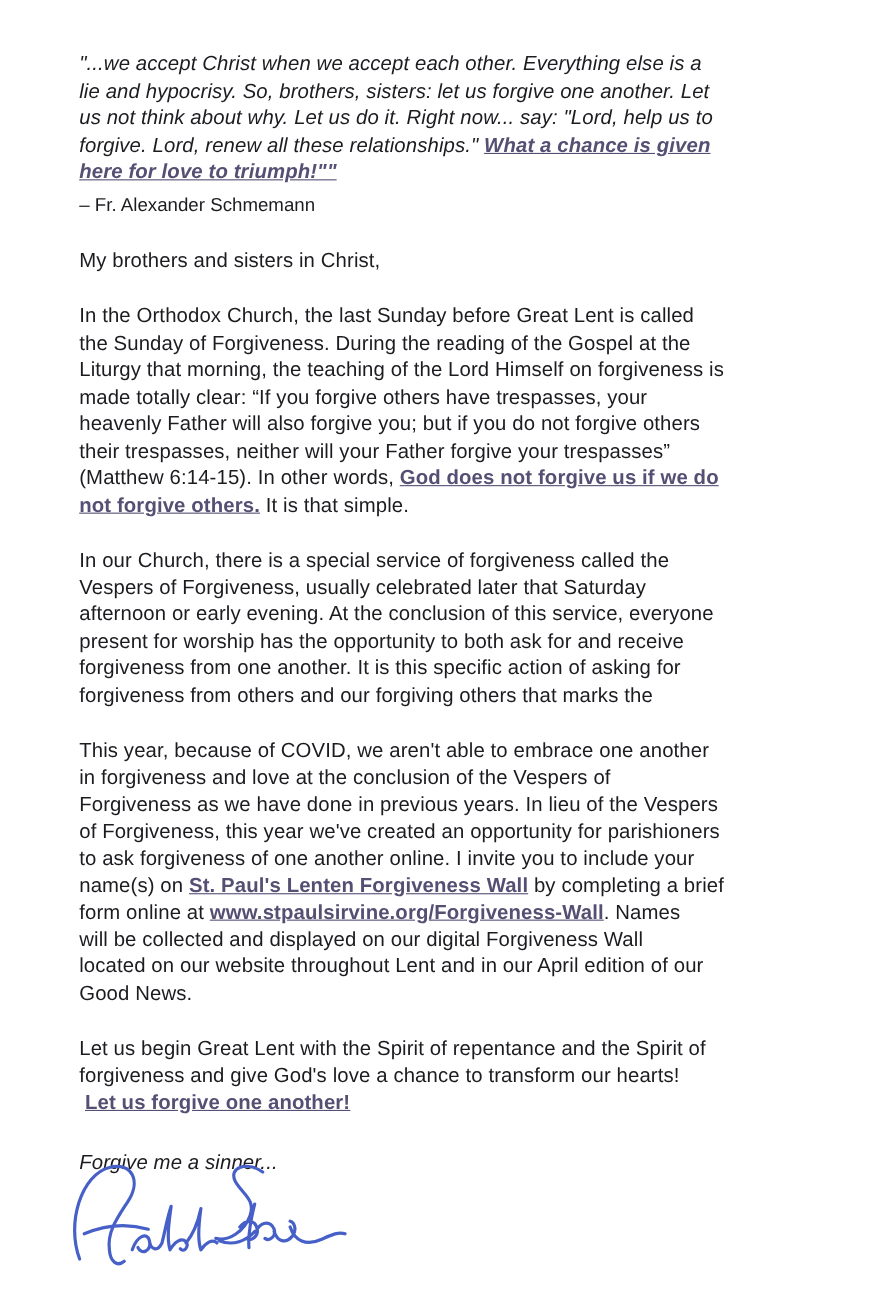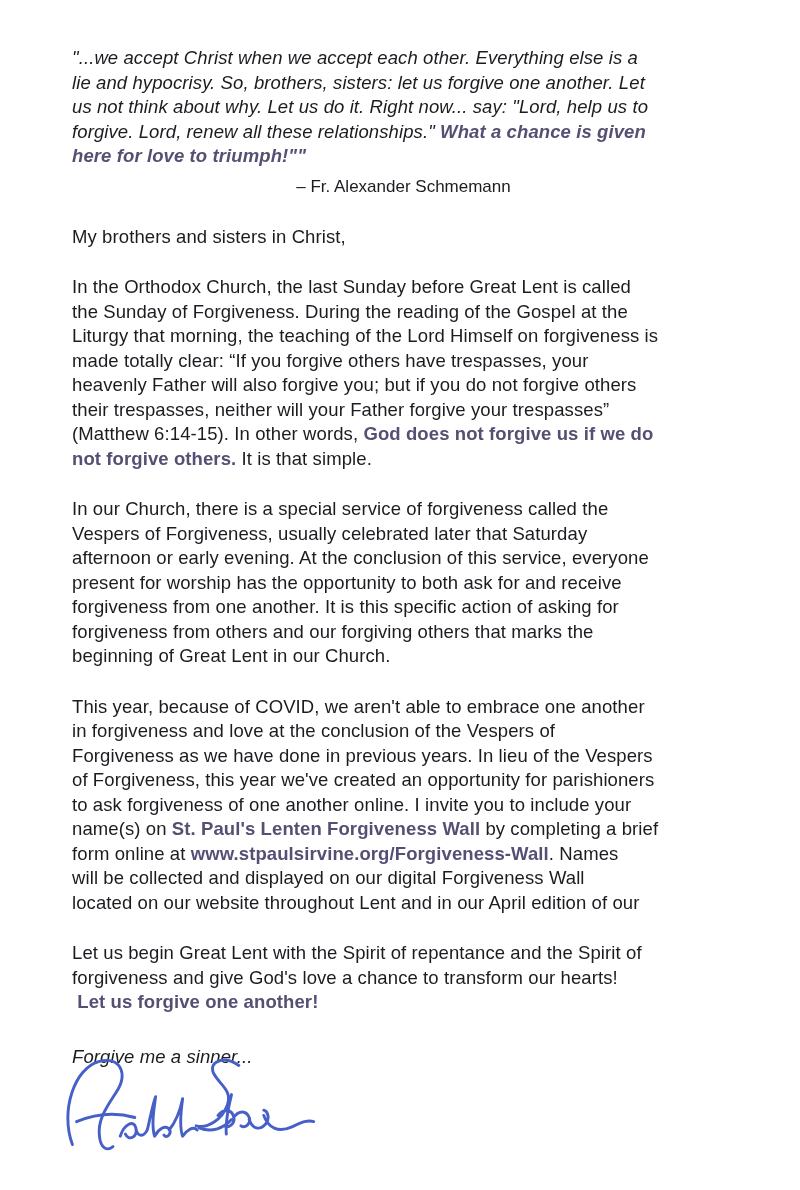--- a/index.html
+++ b/index.html
@@ -13,23 +13,23 @@
     padding:46px 65px 0 72px;
     overflow:hidden;
   }
   .line{
     white-space:pre;
     font-size:18.5px;
     line-height:24.5px;
     letter-spacing:0.1px;
   }
   .quote .line{font-style:italic;}
-  .accent{color:var(--accent,#554f73);font-weight:bold;}
+  .accent{color:var(--accent,#554f73);font-weight:bold;text-decoration:underline;}
   .attribution{
-    text-align:center;
+    text-align:left;
     font-size:17px;
     line-height:24px;
     margin-top:6px;
   }
   .salutation{margin-top:26px;}
   .para{margin:26px 0 0 0;}
   .closing{margin-top:30px;font-style:italic;}
   .signature{
     margin-top:-16px;
     margin-left:-10px;
@@ -73,32 +73,32 @@
         <div class="line"><span>(Matthew 6:14-15). In other words, </span><span class="accent">God does not forgive us if we do</span></div>
         <div class="line"><span class="accent">not forgive others.</span><span> It is that simple.</span></div>
       </div>
       <div class="para">
         <div class="line"><span>In our Church, there is a special service of forgiveness called the</span></div>
         <div class="line"><span>Vespers of Forgiveness, usually celebrated later that Saturday</span></div>
         <div class="line"><span>afternoon or early evening. At the conclusion of this service, everyone</span></div>
         <div class="line"><span>present for worship has the opportunity to both ask for and receive</span></div>
         <div class="line"><span>forgiveness from one another. It is this specific action of asking for</span></div>
         <div class="line"><span>forgiveness from others and our forgiving others that marks the</span></div>
-        <div class="line"><span>beginning of Great Lent in our Church.</span></div>
       </div>
       <div class="para">
         <div class="line"><span>This year, because of COVID, we aren't able to embrace one another</span></div>
         <div class="line"><span>in forgiveness and love at the conclusion of the Vespers of</span></div>
         <div class="line"><span>Forgiveness as we have done in previous years. In lieu of the Vespers</span></div>
         <div class="line"><span>of Forgiveness, this year we've created an opportunity for parishioners</span></div>
         <div class="line"><span>to ask forgiveness of one another online. I invite you to include your</span></div>
         <div class="line"><span>name(s) on </span><span class="accent">St. Paul's Lenten Forgiveness Wall</span><span> by completing a brief</span></div>
         <div class="line"><span>form online at </span><span class="accent">www.stpaulsirvine.org/Forgiveness-Wall</span><span>. Names</span></div>
         <div class="line"><span>will be collected and displayed on our digital Forgiveness Wall</span></div>
         <div class="line"><span>located on our website throughout Lent and in our April edition of our</span></div>
+        <div class="line"><span>Good News.</span></div>
       </div>
       <div class="para">
         <div class="line"><span>Let us begin Great Lent with the Spirit of repentance and the Spirit of</span></div>
         <div class="line"><span>forgiveness and give God's love a chance to transform our hearts!</span></div>
         <div class="line"><span> </span><span class="accent">Let us forgive one another!</span></div>
       </div>
     </div>
 
   <div class="closing line">Forgive me a sinner...</div>
 

